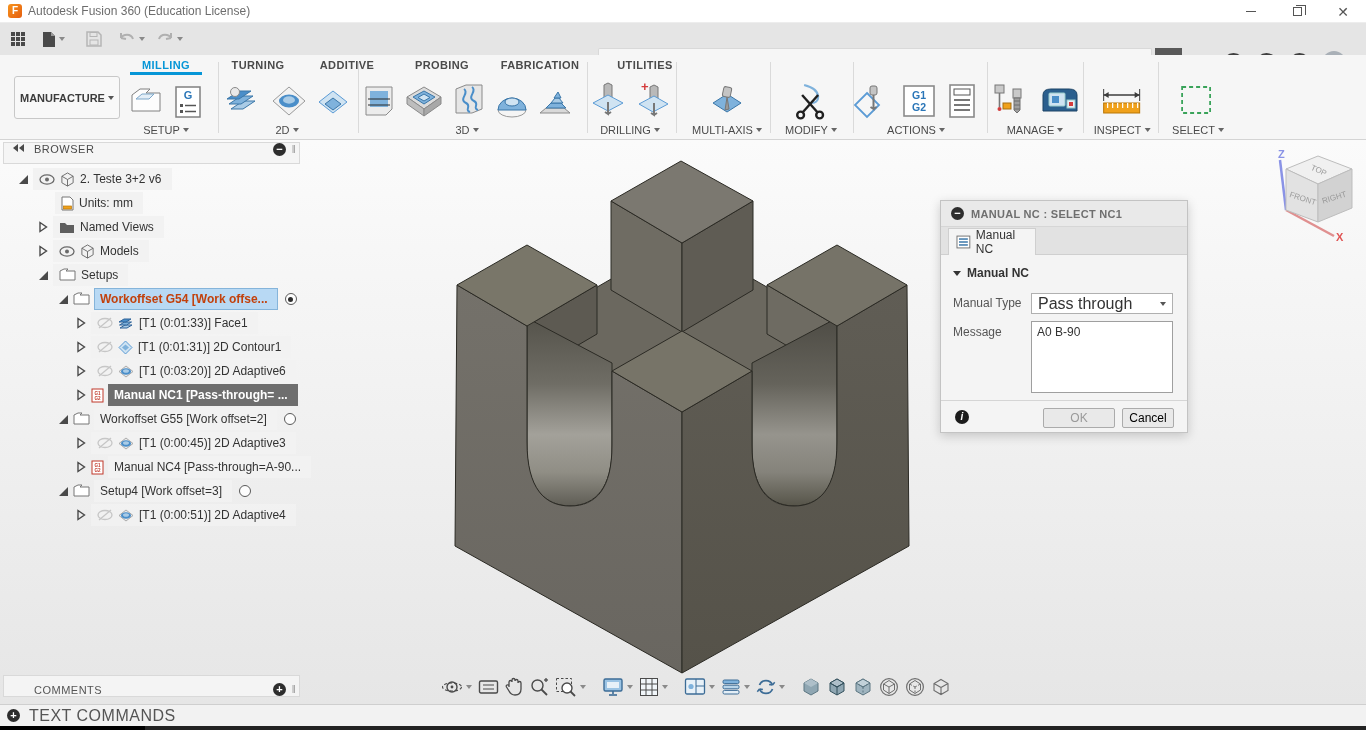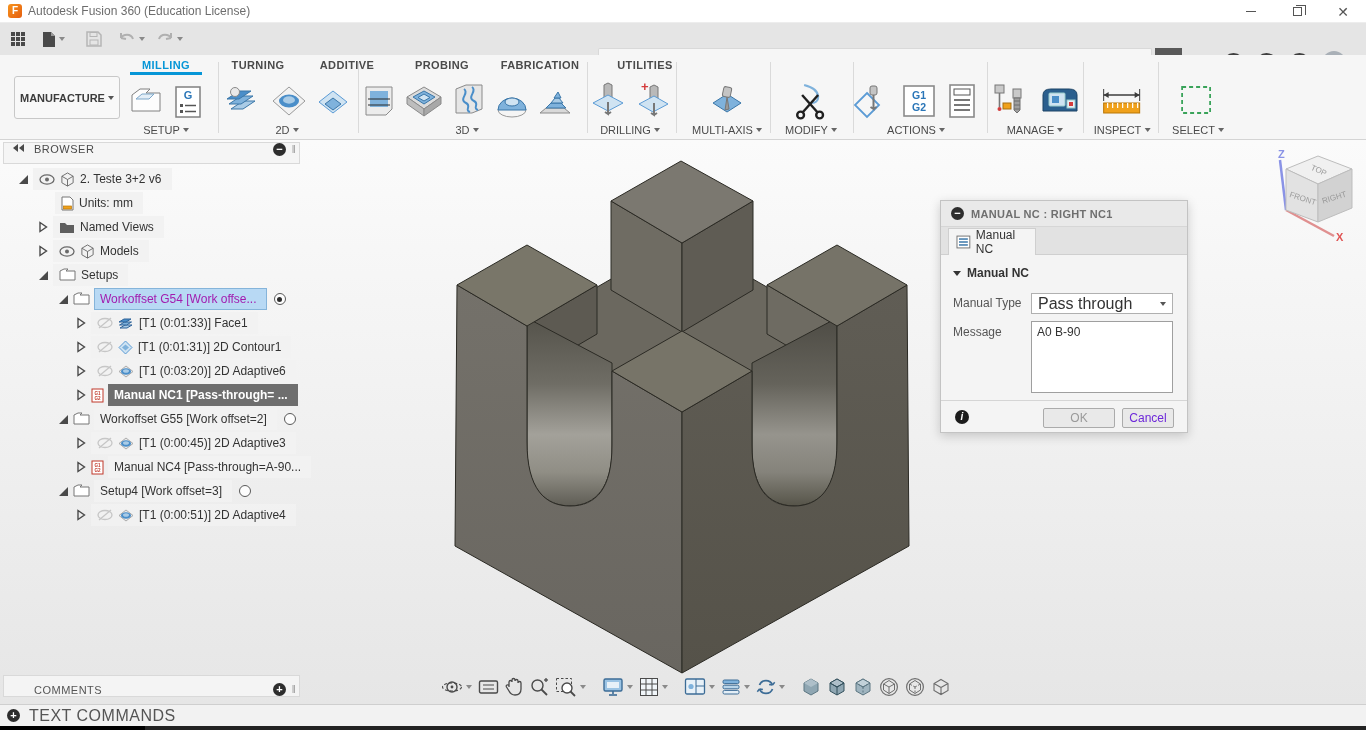--- a/index.html
+++ b/index.html
@@ -52,21 +52,21 @@
   #browser-header .title { font-size:11px; letter-spacing:.5px; color:#4a4a4a; margin-left:9px; }
   .bar-right { margin-left:auto; display:flex; align-items:center; }
   .circ-sm { width:13px; height:13px; border-radius:50%; background:#2d2d2d; color:#fff; font-size:11px; line-height:12px; text-align:center; font-weight:bold; }
   .grip { color:#999; font-size:10px; margin:0 3px 0 6px; }
   #tree { position:absolute; left:3px; top:27px; width:297px; }
   .trow { height:24px; display:flex; align-items:center; }
   .exp { width:12px; height:12px; margin-right:4px; flex:none; }
   .band { display:flex; align-items:center; gap:5px; background:rgba(241,241,241,.95); height:22px; padding:0 9px 0 5px; border:1px solid transparent; max-width:235px; }
   .band .tl { font-size:12px; color:#333; white-space:nowrap; overflow:hidden; }
   .band.sel { background:#b8d9f4; border-color:#85b4da; }
-  .band.sel .tl { color:#a21caf; font-weight:normal; }
+  .band.sel .tl { color:#c2410c; font-weight:bold; }
   .band.dark { background:#6e6e6e; }
   .band.dark .tl { color:#fff; font-weight:bold; }
   .icout { margin-right:4px; flex:none; display:flex; }
   .radio { width:12px; height:12px; border:1.5px solid #5a5a5a; border-radius:50%; background:#fdfdfd; margin-left:7px; flex:none; position:relative; }
   .radio.dot::after { content:""; position:absolute; left:2.5px; top:2.5px; width:5px; height:5px; border-radius:50%; background:#2d2d2d; }
 
   
   #comments { position:absolute; left:3px; top:535px; width:297px; height:22px; background:#f4f4f4; border:1px solid #d9d9d9; display:flex; align-items:flex-end; }
   #comments .title { font-size:11px; letter-spacing:.5px; color:#555; margin-left:30px; }
 
@@ -88,21 +88,21 @@
   #dlg-section { display:flex; align-items:center; gap:6px; margin:11px 0 0 12px; font-weight:bold; font-size:12px; color:#333; }
   .tri-down { width:0; height:0; border-left:4px solid transparent; border-right:4px solid transparent; border-top:5px solid #333; }
   .dlg-row { position:absolute; left:0; width:100%; }
   .dlg-label { position:absolute; left:12px; font-size:12px; color:#555; }
   #dlg-select { position:absolute; left:90px; top:0; width:142px; height:21px; background:#fff; border:1px solid #b0b0b0; display:flex; align-items:center; font-size:16px; color:#333; padding-left:6px; }
   #dlg-select .caret { margin-left:auto; margin-right:6px; border-top-color:#555; }
   #dlg-textarea { position:absolute; left:90px; top:0; width:142px; height:72px; background:#fff; border:1px solid #9f9f9f; resize:none; font-family:"Liberation Sans",sans-serif; font-size:12px; color:#333; padding:3px 5px; }
   #dlg-footer { position:absolute; left:0; top:199px; width:100%; height:33px; border-top:1px solid #d5d5d5; }
   .dlg-btn { position:absolute; top:7px; height:20px; background:#e9e9e9; border:1px solid #ababab; border-radius:2px; font-size:12px; text-align:center; line-height:18px; }
   #btn-ok { left:102px; width:72px; color:#9a9a9a; }
-  #btn-cancel { left:181px; width:52px; color:#6d28d9; }
+  #btn-cancel { left:181px; width:52px; color:#000000; }
   #dlg-info { position:absolute; left:14px; top:9px; width:14px; height:14px; border-radius:50%; background:#1c1c1c; color:#fff; font-size:10px; font-weight:bold; font-style:italic; text-align:center; line-height:14px; }
 
   
   #textcmd { position:absolute; left:0; top:704px; width:1366px; height:22px; background:#f2f2f2; border-top:1px solid #cfcfcf; display:flex; align-items:center; }
   #textcmd .title { font-size:16px; letter-spacing:.5px; color:#555; margin-left:9px; }
   #textcmd .circ-sm { margin-left:7px; }
   #bottomstrip { position:absolute; left:0; top:726px; width:1366px; height:4px; background:#232323; }
   #bottomstrip i { position:absolute; left:0; top:0; width:145px; height:4px; background:#000; display:block; }
 
   #cursor { position:absolute; left:1203px; top:92px; }
@@ -753,21 +753,21 @@
             <ellipse cx="8" cy="6" rx="3" ry="1.8" fill="#a9cbe6"></ellipse>
           </svg>
           <span class="tl">[T1 (0:00:51)] 2D Adaptive4</span>
         </span>
     </div>
   </div>
 
   <div id="dialog">
     <div id="dlg-header">
       <span class="circ-sm" style="margin-left:10px">−</span>
-      <span class="title">MANUAL NC : RIGHT NC1</span>
+      <span class="title">MANUAL NC : SELECT NC1</span>
     </div>
     <div id="dlg-tabs">
       <div id="dlg-tab">
         <svg width="15" height="14" viewBox="0 0 15 14">
             <rect x="1" y="1" width="13" height="12" fill="#fff" stroke="#777"></rect>
             <line x1="3" y1="4" x2="12" y2="4" stroke="#3a76a8" stroke-width="1.5"></line>
             <line x1="3" y1="7" x2="12" y2="7" stroke="#3a76a8" stroke-width="1.5"></line>
             <line x1="3" y1="10" x2="12" y2="10" stroke="#3a76a8" stroke-width="1.5"></line>
           </svg>
         <span>Manual NC</span>

